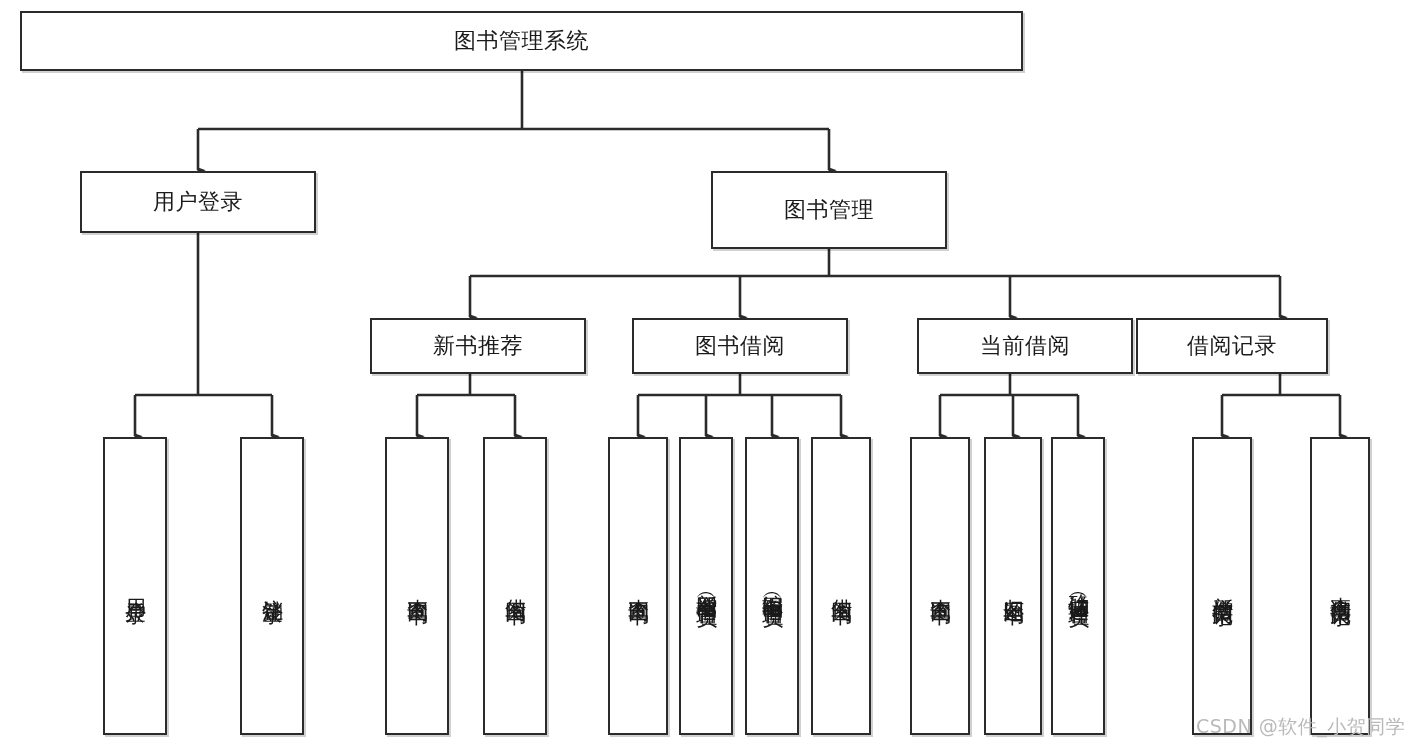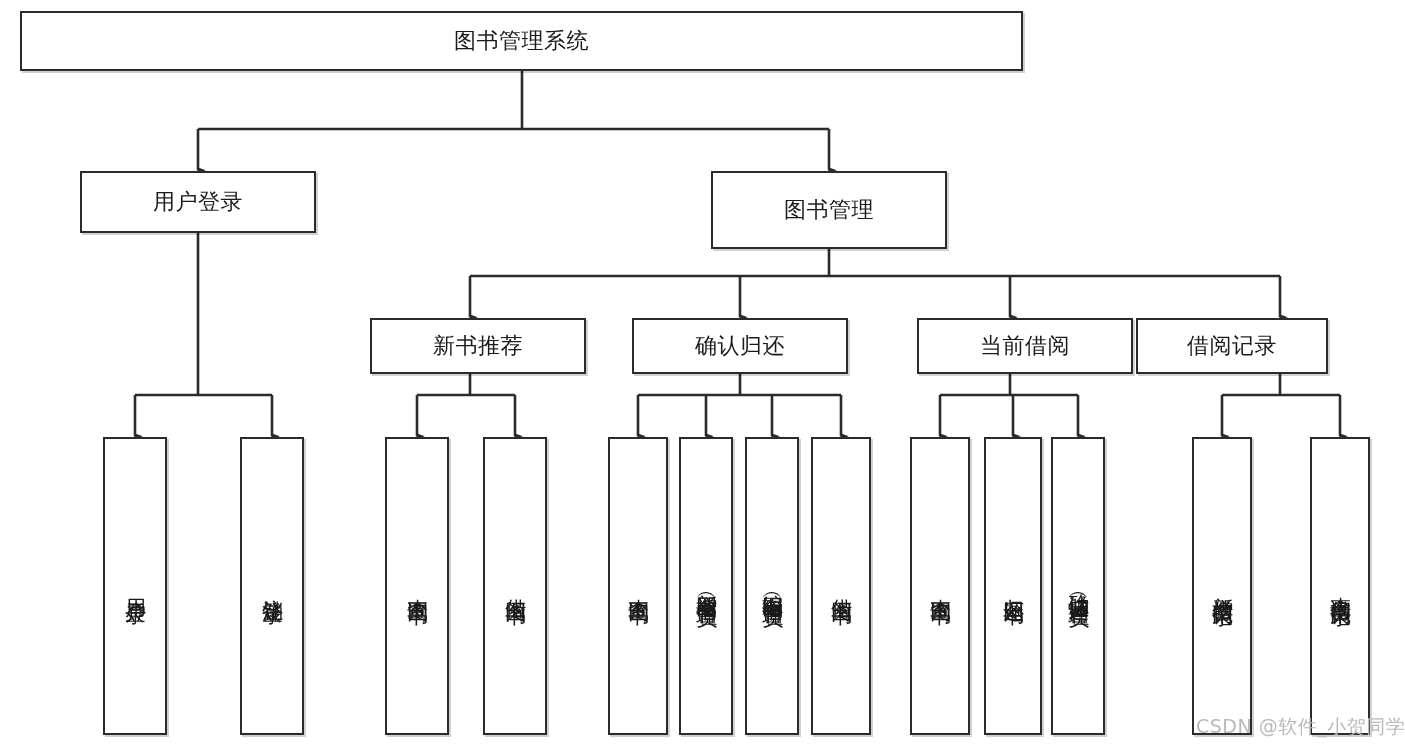--- a/index.html
+++ b/index.html
@@ -118,21 +118,21 @@
       <div class="node horiz" style="left: 80px; top: 171px; width: 236px; height: 62px;">
         <span class="node-label">用户登录</span>
       </div>
       <div class="node horiz" style="left: 711px; top: 171px; width: 236px; height: 78px;">
         <span class="node-label">图书管理</span>
       </div>
       <div class="node horiz" style="left: 362px; top: 318px; width: 216px; height: 56px; margin-left: 8px;">
         <span class="node-label">新书推荐</span>
       </div>
       <div class="node horiz" style="left: 632px; top: 318px; width: 216px; height: 56px;">
-        <span class="node-label">确认归还</span>
+        <span class="node-label">图书借阅</span>
       </div>
       <div class="node horiz" style="left: 902px; top: 318px; width: 216px; height: 56px; margin-left: 15px;">
         <span class="node-label">当前借阅</span>
       </div>
       <div class="node horiz" style="left: 1136px; top: 318px; width: 192px; height: 56px;">
         <span class="node-label">借阅记录</span>
       </div>
       <div class="node vert" style="left: 103px; top: 437px; width: 64px; height: 298px;">
         <span class="node-label">用户登录</span>
       </div>

